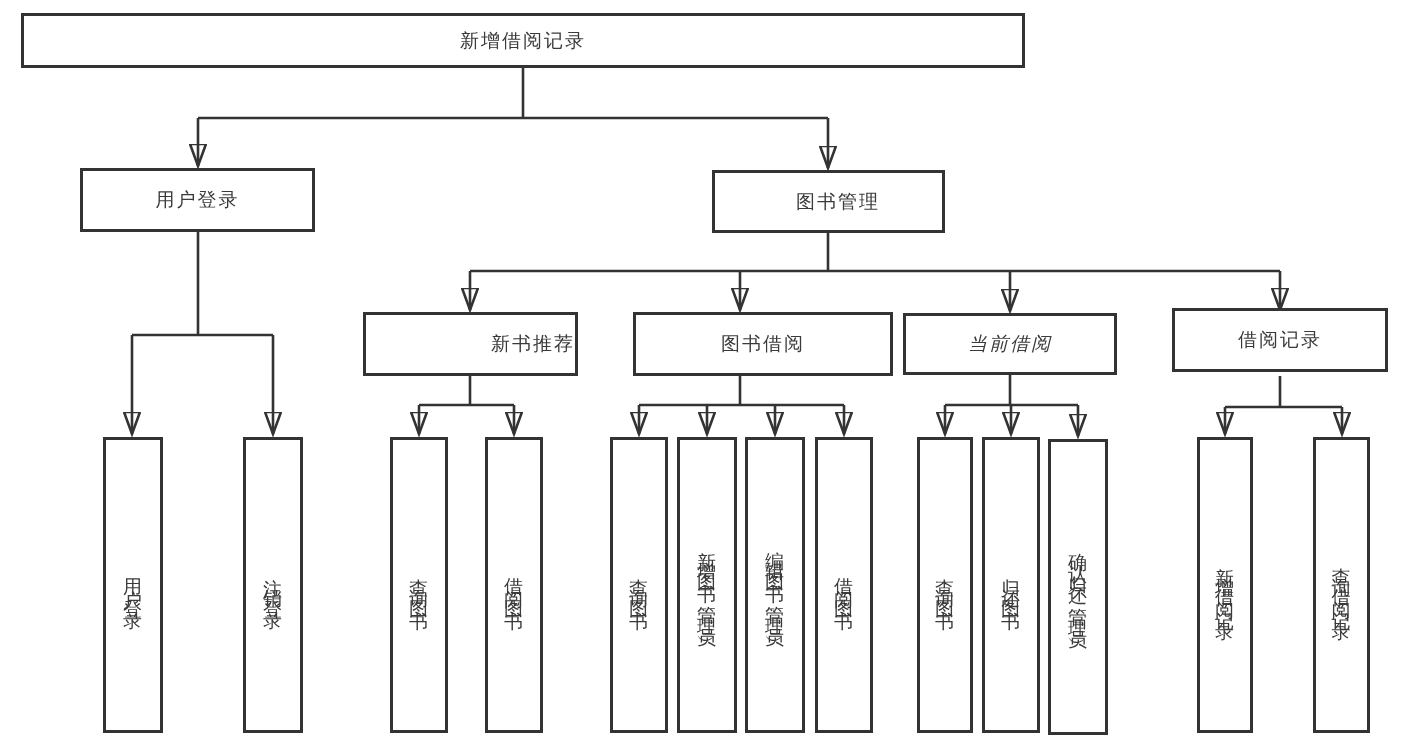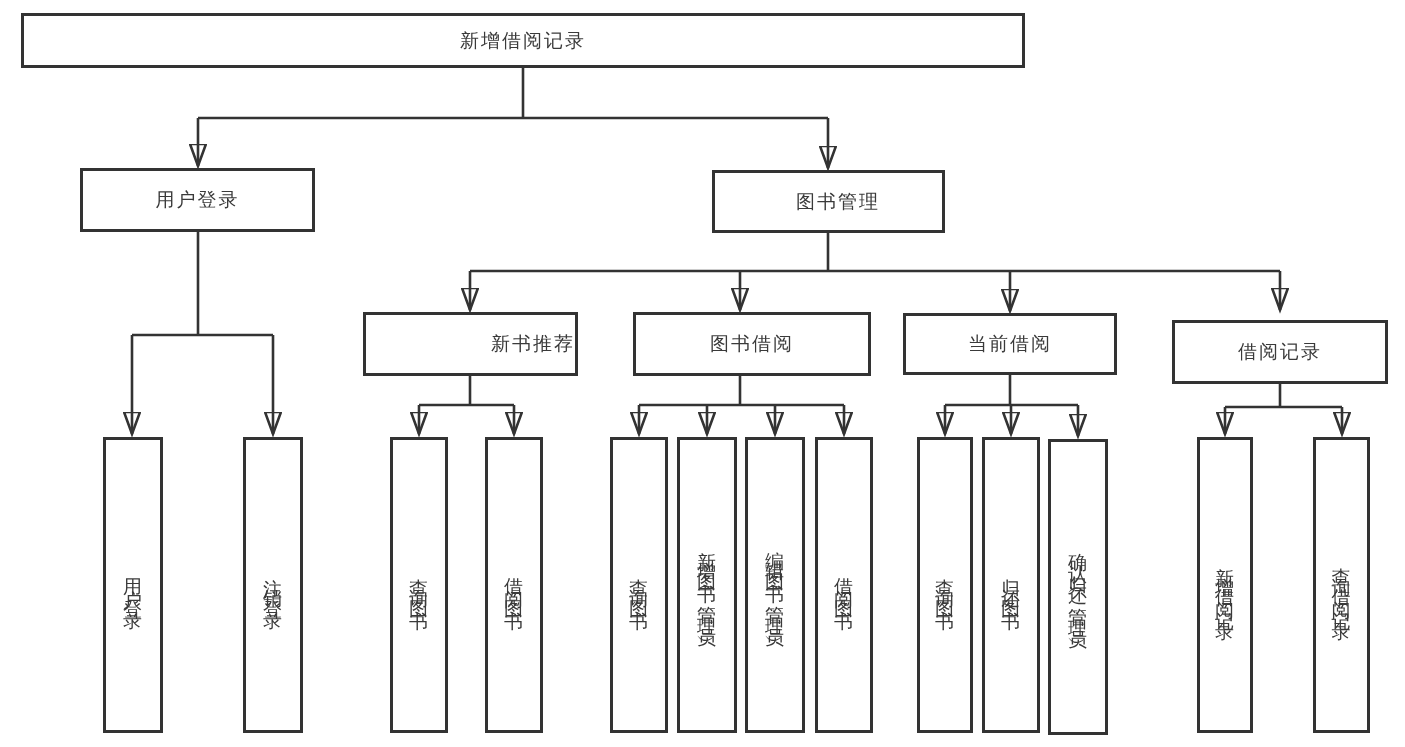--- a/index.html
+++ b/index.html
@@ -130,27 +130,27 @@
   <div class="node" style="left:80px; top:168px; width:235px; height:64px;">
     <span>用户登录</span>
   </div>
   <div class="node" style="left:712px; top:170px; width:233px; height:63px;padding-left:19px;">
     <span>图书管理</span>
   </div>
 
   <div class="node" style="left:363px; top:312px; width:215px; height:64px;justify-content:flex-end;">
     <span>新书推荐</span>
   </div>
-  <div class="node" style="left:633px; top:312px; width:238px; height:64px;">
+  <div class="node" style="left:633px; top:312px; width:260px; height:64px;">
     <span>图书借阅</span>
   </div>
-  <div class="node" style="left:903px; top:313px; width:214px; height:62px;">
+  <div class="node" style="left:903px; top:313px; width:214px; height:62px;font-style:italic;">
     <span>当前借阅</span>
   </div>
-  <div class="node" style="left:1172px; top:320px; width:216px; height:64px;">
+  <div class="node" style="left:1172px; top:308px; width:216px; height:64px;">
     <span>借阅记录</span>
   </div>
 
   <div class="leaf" style="left:103px; top:437px; width:60px; height:296px;">
     <span class="vtext">用户登录</span>
   </div>
   <div class="leaf" style="left:243px; top:437px; width:60px; height:296px;">
     <span class="vtext">注销登录</span>
   </div>
 

